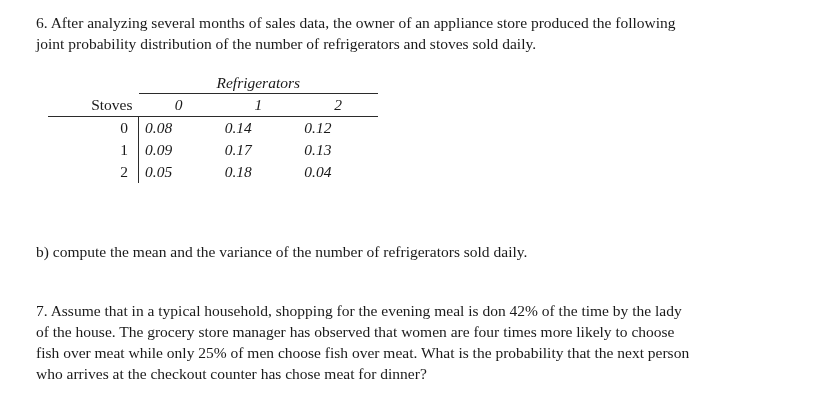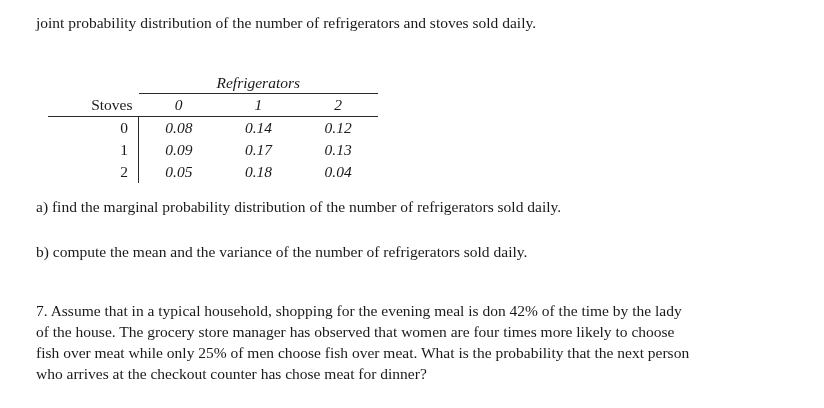--- a/index.html
+++ b/index.html
@@ -82,21 +82,21 @@
     text-align: right;
   }
   .vline {
     border-right: 1px solid #2b2b2b;
   }
   .body-row td.col-stoves {
     text-align: right;
     padding-right: 10px !important;
   }
   .body-row td.val {
-    text-align: center;
+    text-align: left;
   }
   .underline-row td {
     padding: 0 !important;
     height: 1px;
   }
   
   .part {
     position: absolute;
     left: 36px;
     font-size: 15.5px;
@@ -119,20 +119,21 @@
     display: block;
     white-space: nowrap;
   }
 </style>
 </head>
 <body>
 
 <div class="page">
 
   <div class="q6-intro">
+    <span class="line">6. After analyzing several months of sales data, the owner of an appliance store produced the following</span>
     <span class="line">joint probability distribution of the number of refrigerators and stoves sold daily.</span>
   </div>
 
   <div class="prob-table-wrap">
     <table class="prob-table">
       <tbody>
         <tr>
           <td class="col-stoves"></td>
           <td class="col-num hdr-group-label" colspan="3">Refrigerators</td>
         </tr>
@@ -168,21 +169,20 @@
         <tr class="body-row">
           <td class="col-stoves vline">2</td>
           <td class="col-num val">0.05</td>
           <td class="col-num val">0.18</td>
           <td class="col-num val">0.04</td>
         </tr>
       </tbody>
     </table>
   </div>
 
-  <div class="part part-a">a) find the marginal probability distribution of the number of refrigerators sold daily.</div>
   <div class="part part-b">b) compute the mean and the variance of the number of refrigerators sold daily.</div>
 
   <div class="q7">
     <span class="line">7. Assume that in a typical household, shopping for the evening meal is don 42% of the time by the lady</span>
     <span class="line">of the house. The grocery store manager has observed that women are four times more likely to choose</span>
     <span class="line">fish over meat while only 25% of men choose fish over meat. What is the probability that the next person</span>
     <span class="line">who arrives at the checkout counter has chose meat for dinner?</span>
   </div>
 
 </div>

